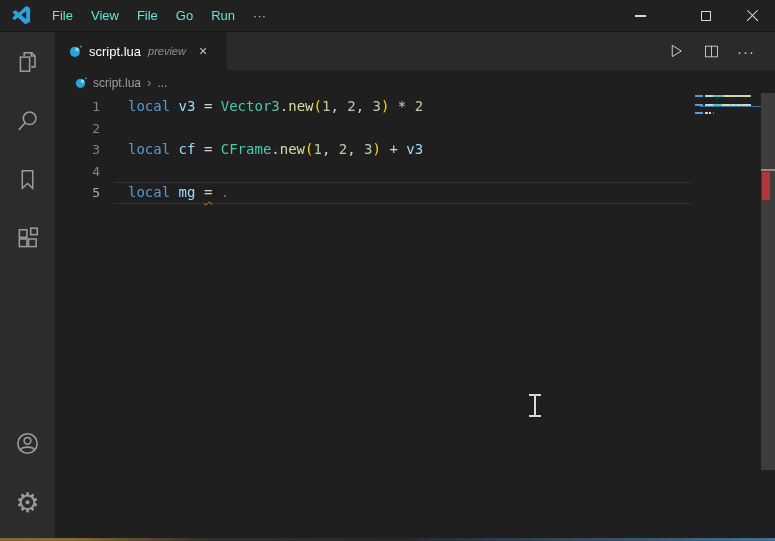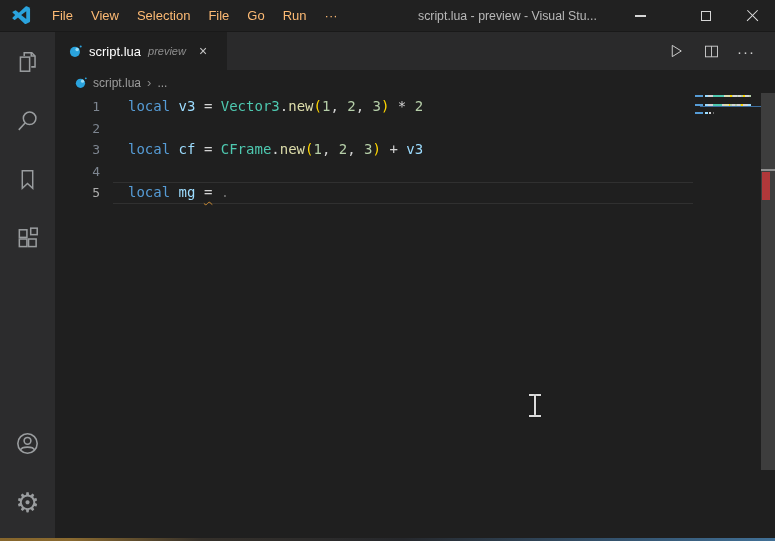--- a/index.html
+++ b/index.html
@@ -9,21 +9,21 @@
     background:#1f1f1f; font-family:"Liberation Sans", sans-serif; color:#cccccc;
   }
   
   .titlebar {
     position:absolute; left:0; top:0; width:775px; height:32px;
     background:#212121; display:flex; align-items:center; border-bottom:1px solid #191919;
   }
   .vslogo { width:19px; height:19px; margin:0 12px 0 12px; flex:0 0 auto; }
   .menubar { display:flex; align-items:center; height:100%; }
   .menu-item {
-    padding:0 9px; font-size:13px; color:#fdba74; height:100%;
+    padding:0 9px; font-size:13px; color:#5eead4; height:100%;
     display:flex; align-items:center; cursor:default;
   }
   .window-title {
     position:absolute; left:418px; top:0; height:32px; display:flex; align-items:center;
     font-size:12.3px; color:#b8b8b8; white-space:nowrap;
   }
   .win-controls { position:absolute; right:0; top:0; height:32px; display:flex; }
   .win-btn { width:46px; height:32px; display:flex; align-items:center; justify-content:center; }
   .win-btn.minb { margin-right:20px; }
   .ic-min { width:11px; height:1.4px; background:#d6d6d6; }
@@ -107,27 +107,25 @@
 
 <div class="window">
 
   <div class="titlebar">
     <svg class="vslogo" viewBox="0 0 24 24">
       <path fill="#2aa3dd" d="M23.15 2.59 18.7.45a1.4 1.4 0 0 0-1.6.27L8.7 8.49 5.1 5.72a.93.93 0 0 0-1.19.05L.86 7.2a.94.94 0 0 0 0 1.38L4 11.5.86 14.6a.94.94 0 0 0 0 1.38l1.91 1.42a.93.93 0 0 0 1.19.05l3.6-2.77 8.4 7.77a1.4 1.4 0 0 0 1.6.27l4.45-2.14a1.4 1.4 0 0 0 .8-1.27V3.86a1.4 1.4 0 0 0-.8-1.27ZM18 16.3 11.61 11.5 18 6.7Z"></path>
     </svg>
     <div class="menubar">
       <span class="menu-item">File</span>
       <span class="menu-item">View</span>
-      <span class="menu-item">Selection</span>
       <span class="menu-item">File</span>
       <span class="menu-item">Go</span>
       <span class="menu-item">Run</span>
       <span class="menu-item">···</span>
     </div>
-    <div class="window-title">script.lua - preview - Visual Stu...</div>
     <div class="win-controls">
       <div class="win-btn minb">
           <div class="ic-min"></div>
         </div>
       <div class="win-btn">
           <div class="ic-max"></div>
         </div>
       <div class="win-btn">
           <div class="ic-close"></div>
         </div>

